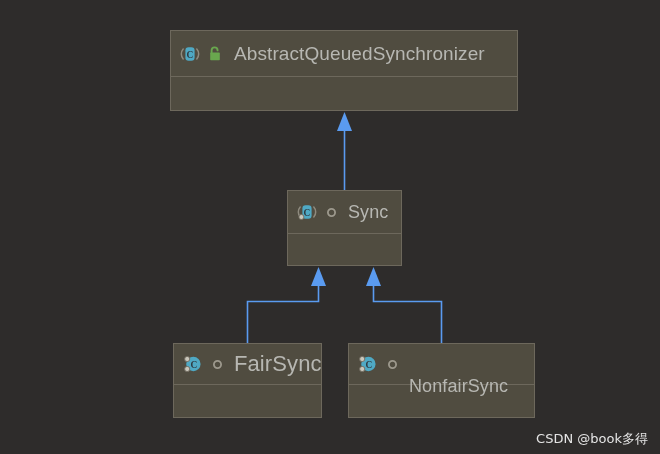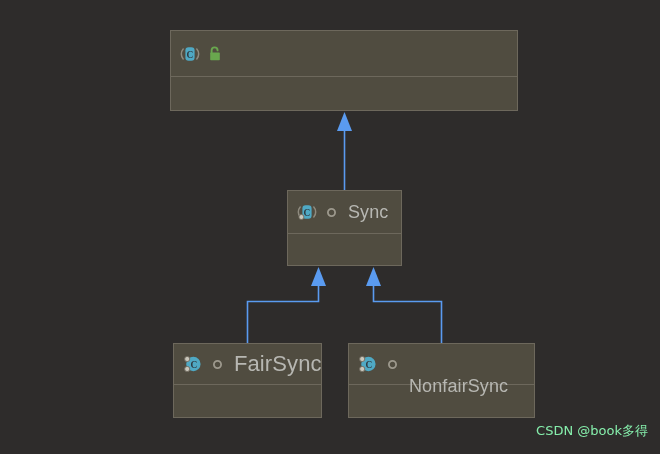--- a/index.html
+++ b/index.html
@@ -67,23 +67,23 @@
   #box-fairsync .uml-header{height:41px;}
   #box-fairsync .cls-name{font-size:22px;}
 
   #box-nonfairsync{left:348px;top:343px;width:187px;height:75px;}
   #box-nonfairsync .uml-header{height:41px;}
   #box-nonfairsync .cls-name{font-size:18px;margin-top:44px;}
 
   
   #watermark{
     position:absolute;
-    right:12px;bottom:14px;
+    right:12px;bottom:6px;
     z-index:5;
-    color:#86efac;
+    color:#e5e5e5;
     font-size:13px;
     font-family:"DejaVu Sans",sans-serif;
     white-space:nowrap;
   }
 </style>
 </head>
 <body>
 
 <div id="canvas">
 
@@ -123,20 +123,21 @@
 
       <span class="icon-slot">
         <svg width="16" height="18" viewBox="0 0 16 18">
           <path d="M4.6 8.0 L4.6 5.4 A 3.0 3.0 0 0 1 10.6 5.4" fill="none" stroke="#69a74e" stroke-width="1.9" stroke-linecap="round"></path>
           <rect x="3.2" y="7.6" width="9.6" height="7.6" rx="0.8" fill="#69a74e"></rect>
         </svg>
       </span>
 
       <span class="gap-c"></span>
 
+      <span class="cls-name">AbstractQueuedSynchronizer</span>
     </div>
     <div class="uml-body"></div>
   </div>
 
   <div class="uml-box" id="box-sync">
     <div class="uml-header">
 
       <span class="icon-slot">
         <svg width="20" height="20" viewBox="0 0 20 20">
           <path d="M3.2 5.0 A 7.6 7.6 0 0 0 3.2 15.0" fill="none" stroke="#8e8a7e" stroke-width="1.5" stroke-linecap="round"></path>

